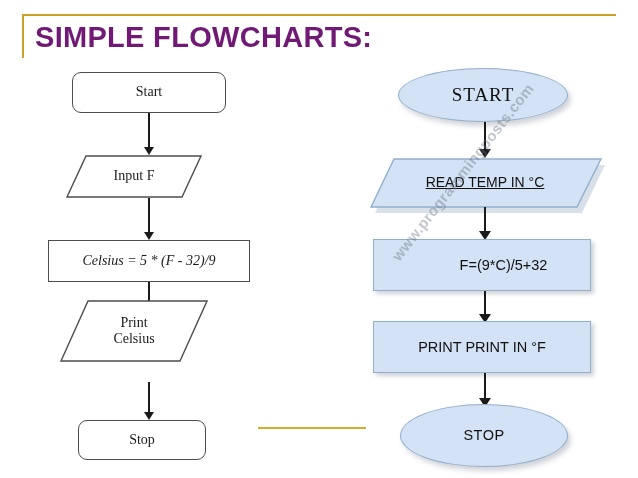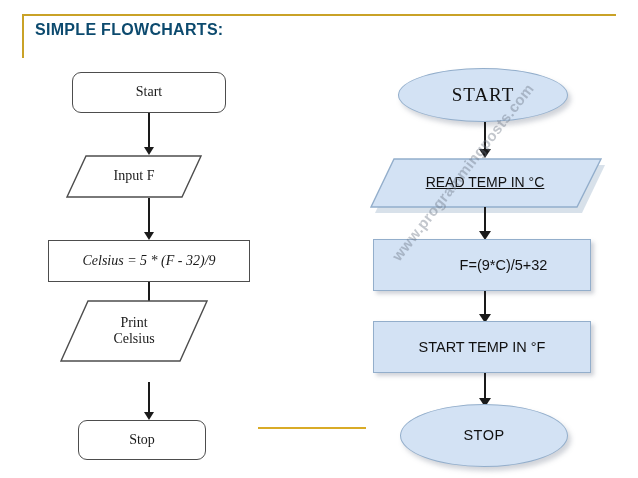--- a/index.html
+++ b/index.html
@@ -31,24 +31,24 @@
     top: 14px;
     width: 2px;
     height: 44px;
     background: #c9a227;
   }
   #page-title {
     position: absolute;
     left: 35px;
     top: 21px;
     font-family: "Liberation Sans", sans-serif;
-    font-size: 16px;
+    font-size: 29px;
     font-weight: bold;
     letter-spacing: 0.3px;
-    color: #0c4a6e;
+    color: #701a75;
     white-space: nowrap;
   }
 
   
   #mid-rule {
     position: absolute;
     left: 258px;
     top: 427px;
     width: 108px;
     height: 2px;
@@ -257,21 +257,21 @@
   <div class="node blue-rect" style="left:373px; top:239px; width:218px; height:52px;padding-left:43px;">
     <span>F=(9*C)/5+32</span>
   </div>
 
   <div class="arrow thick" style="left:475px; top:291px; width:20px; height:32px;">
     <div class="shaft" style="height:24px;"></div>
     <div class="head"></div>
   </div>
 
   <div class="node blue-rect" style="left:373px; top:321px; width:218px; height:52px;">
-    <span>START TEMP IN  °F</span>
+    <span>PRINT PRINT IN  °F</span>
   </div>
 
   <div class="arrow thick" style="left:475px; top:373px; width:20px; height:34px;">
     <div class="shaft" style="height:26px;"></div>
     <div class="head"></div>
   </div>
 
   <div class="node blue-ellipse sans-cap" style="left:400px; top:404px; width:168px; height:63px;">
     <span>STOP</span>
   </div>

